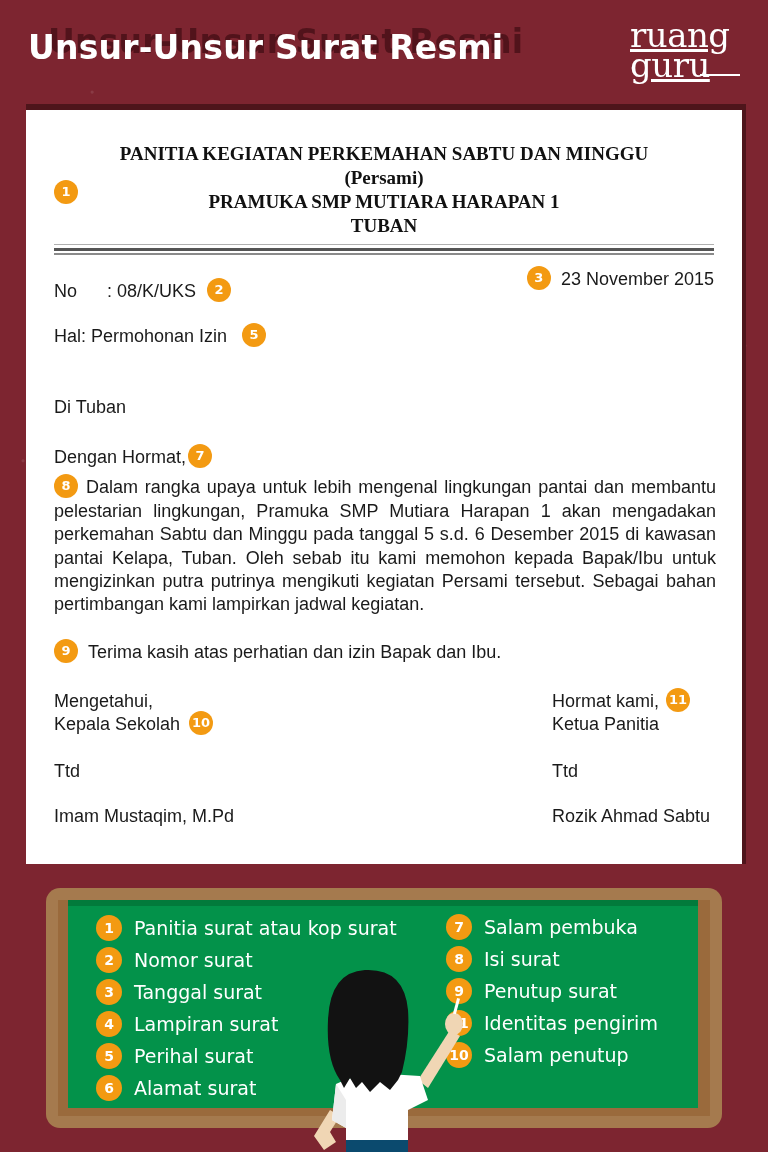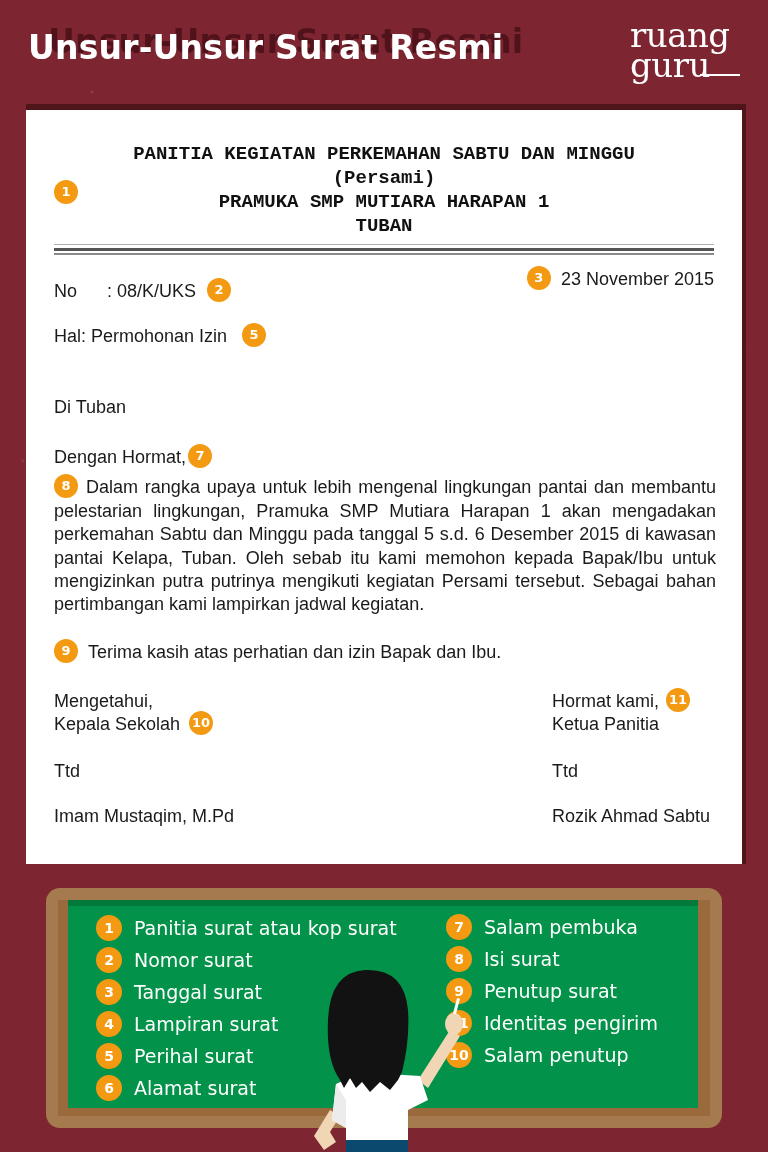--- a/index.html
+++ b/index.html
@@ -30,21 +30,21 @@
       position: absolute; left: 20px; top: -6px;
       color: #4d1219;
       opacity: 0.9;
     }
     .title { position: relative; color: #ffffff; }
 
     .logo {
       position: absolute; right: 26px; top: 20px;
       font-family: "DejaVu Serif", "Liberation Serif", serif;
       color: #ffffff; line-height: 30px; font-size: 34px;
-      text-align: left; width: 112px;
+      text-align: left; width: 112px; text-decoration: underline;
     }
     .logo .l1, .logo .l2 { display: block; letter-spacing: -0.5px; }
     .logo .l2 { position: relative; }
     .logo .underline {
       position: absolute; left: 70px; bottom: 4px;
       width: 40px; height: 2px; background: #ffffff;
     }
 
     
     .paper-shadow {
@@ -54,21 +54,21 @@
     .paper {
       position: absolute; left: 26px; top: 110px; width: 716px; height: 754px;
       background: #ffffff;
       color: #1a1a1a;
       font-family: "DejaVu Sans Condensed", "DejaVu Sans", "Liberation Sans", sans-serif;
     }
     .kop {
       position: absolute; left: 0; right: 0; top: 32px;
       text-align: center; font-weight: bold; font-size: 19px; line-height: 24px;
       color: #111;
-      font-family: Liberation Mono, monospace;
+      font-family: Liberation Serif, serif;
     }
     .kop div { white-space: nowrap; }
     .rule {
       position: absolute; left: 28px; right: 28px; height: 1px; background: #b0b0b0;
     }
     .rule.r1 { top: 134px; }
     .rule.r2 { top: 138px; height: 3px; background: #555; }
     .rule.r3 { top: 143px; height: 2px; background: #8a8a8a; }
 
     .line {

